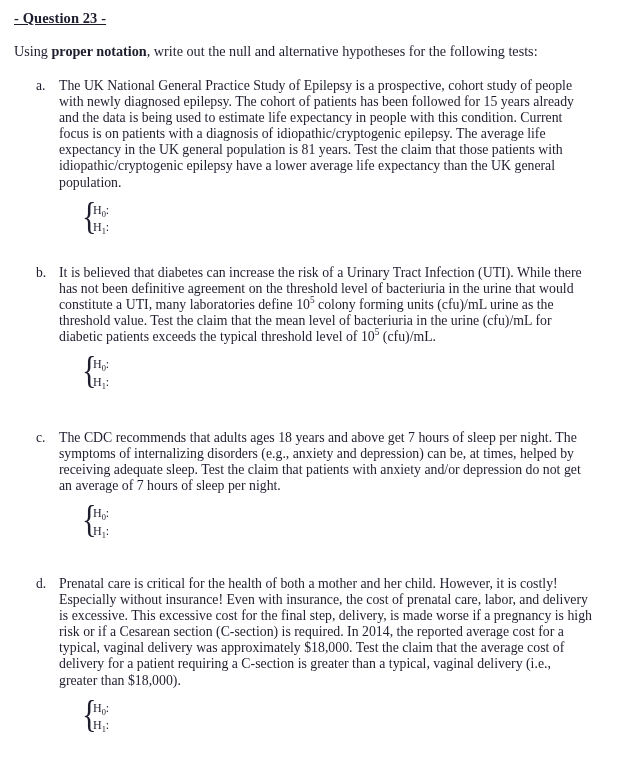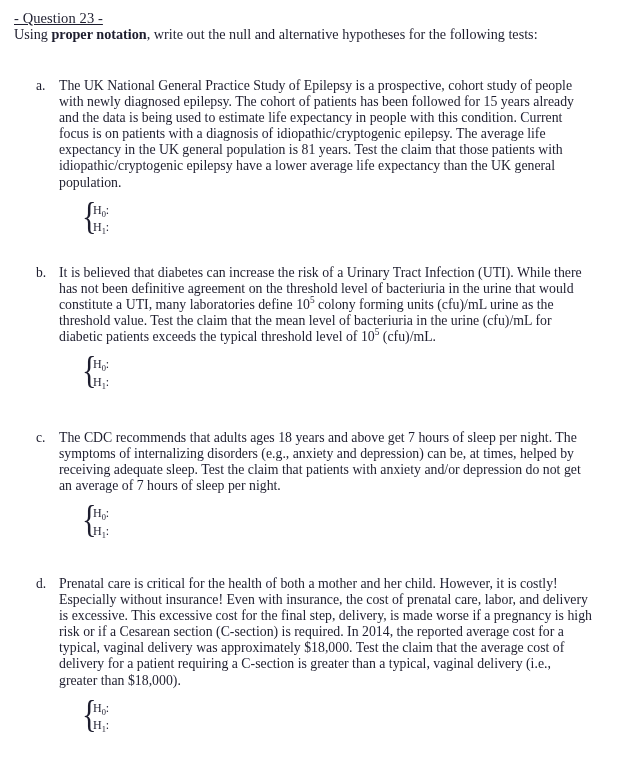--- a/index.html
+++ b/index.html
@@ -19,29 +19,29 @@
     width: 624px;
     height: 761px;
     padding: 0;
     box-sizing: border-box;
   }
   .title {
     position: absolute;
     left: 14px;
     top: 10px;
     font-size: 14.5px;
-    font-weight: normal;
+    font-weight: bold;
     text-decoration: underline;
     letter-spacing: 0.1px;
     white-space: nowrap;
   }
   .intro {
     position: absolute;
     left: 14px;
-    top: 26px;
+    top: 43px;
     font-size: 14.2px;
     width: 580px;
     white-space: nowrap;
   }
   .intro b { font-weight: bold; }
 
   .item {
     position: absolute;
     left: 36px;
     width: 556px;

